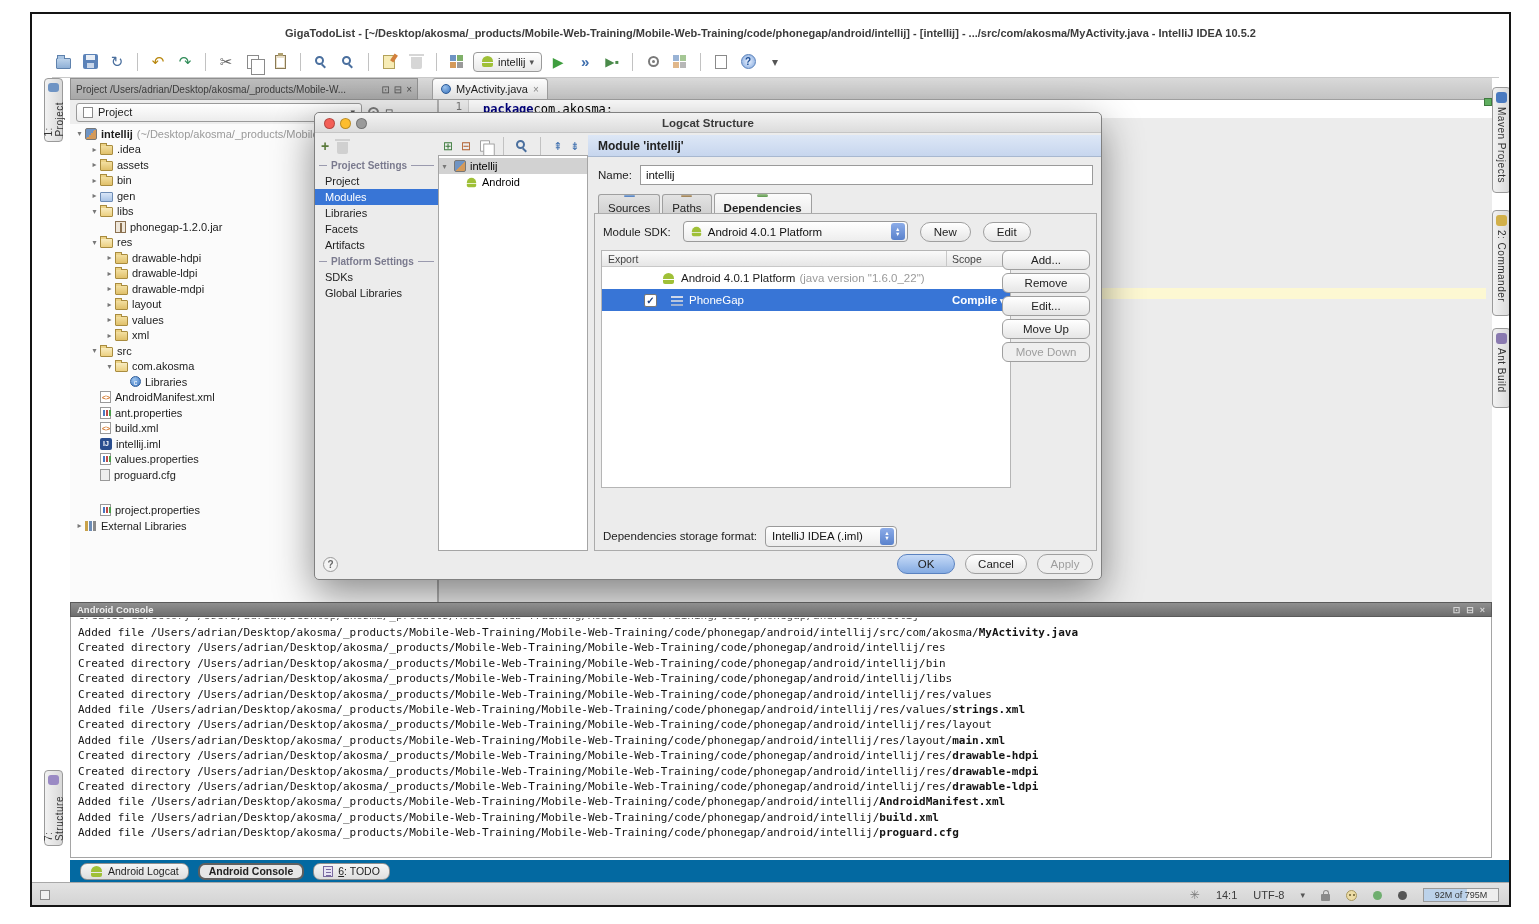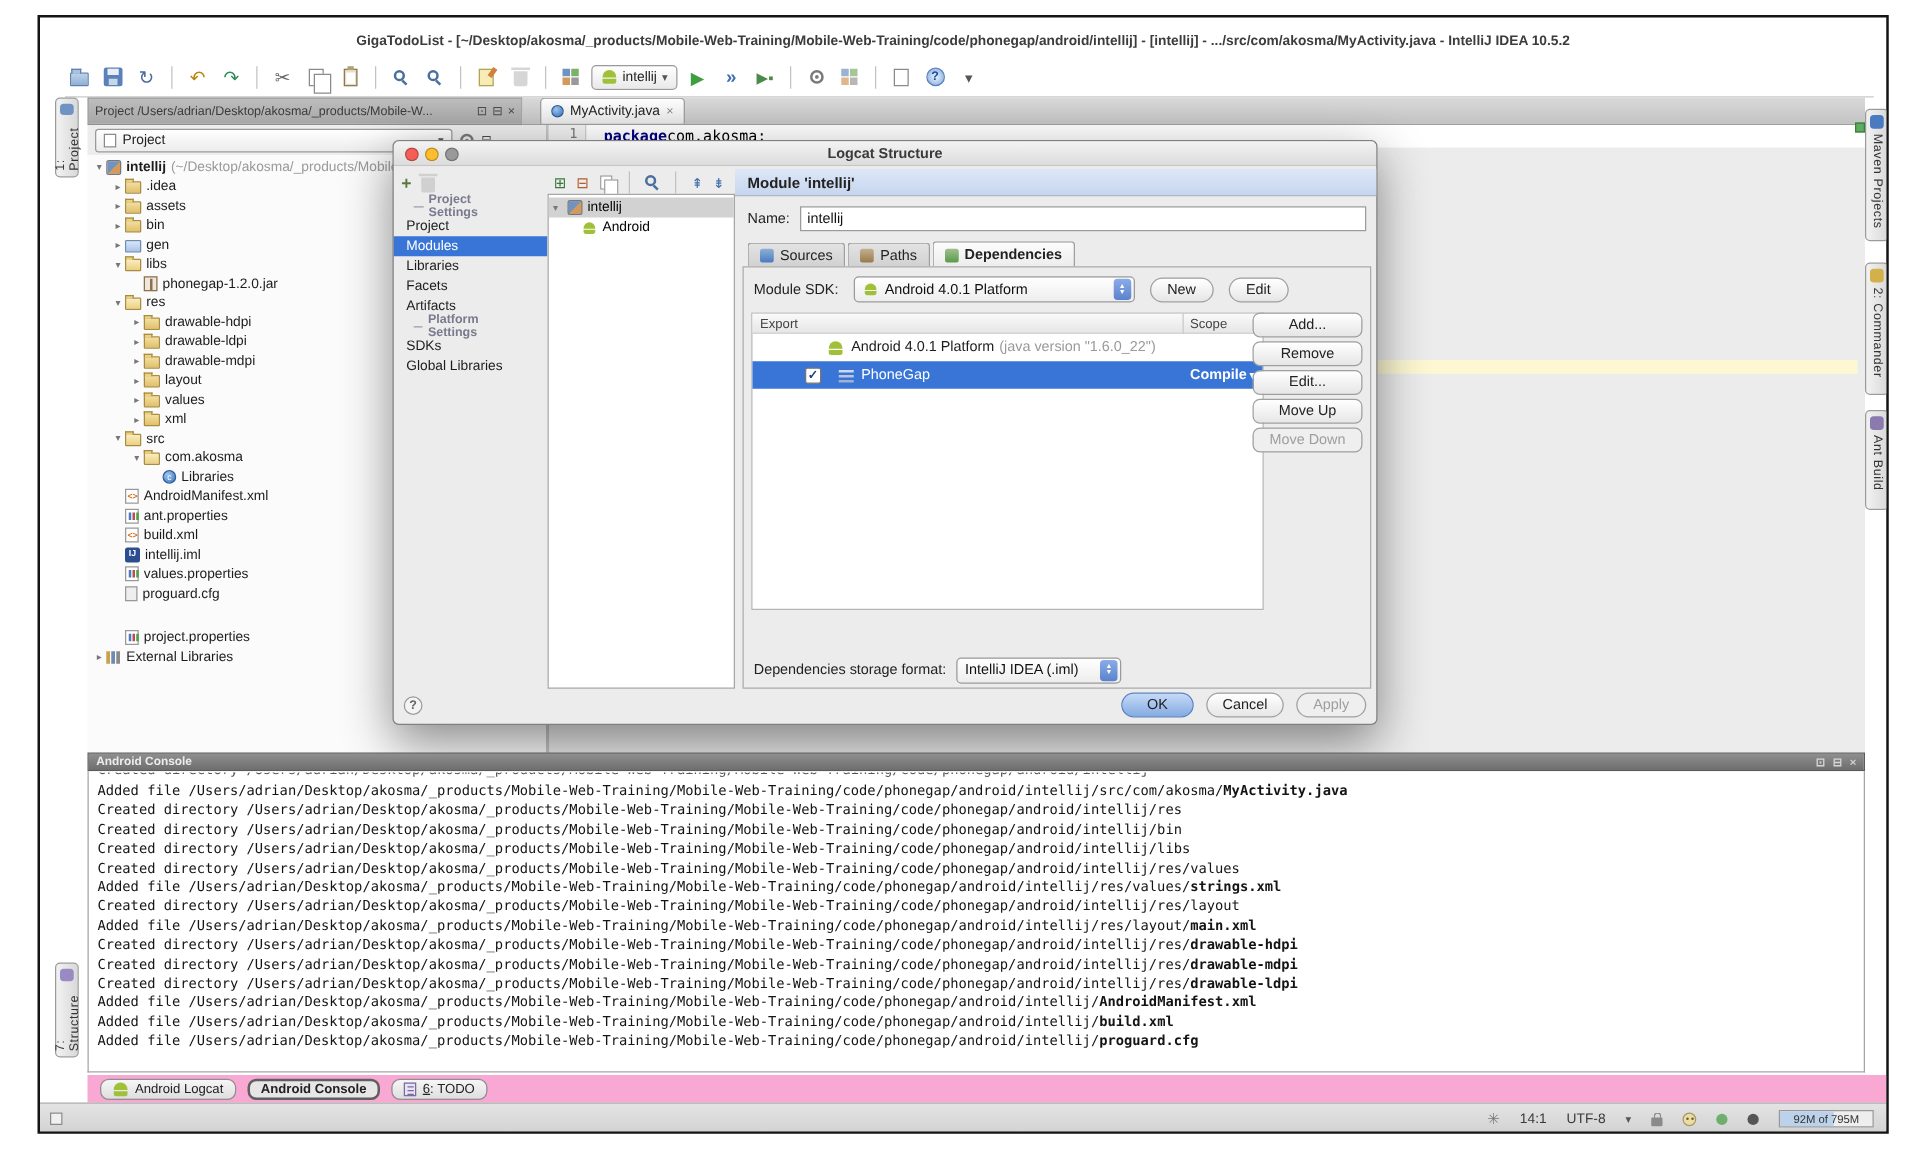--- a/index.html
+++ b/index.html
@@ -107,36 +107,36 @@
 
   
   #dlg{left:282px;top:98px;width:788px;height:468px;background:#ececec;border:1px solid #808080;border-radius:5px;
     box-shadow:0 14px 40px rgba(0,0,0,.45);}
   #dlg-title{left:0;top:0;right:0;height:20px;border-bottom:1px solid #c5c5c5;background:linear-gradient(#f3f3f3,#dcdcdc);
     border-radius:5px 5px 0 0;text-align:center;font-size:11.5px;color:#3a3a3a;line-height:20px;font-weight:bold;}
   .tl{position:absolute;top:5px;width:11px;height:11px;border-radius:50%;border:1px solid rgba(0,0,0,.25);}
   .dtool{left:6px;top:24px;height:18px;display:flex;align-items:center;gap:8px;}
   .plus{font-size:14px;font-weight:bold;color:#5a7a3a;}
   #dlg-nav{left:0;top:40px;width:123px;bottom:30px;padding-top:4px;}
-  .nav-h{display:flex;align-items:center;gap:4px;font-size:10px;font-weight:bold;color:#7a7a8e;height:16px;padding:0 16px;}
+  .nav-h{display:flex;align-items:center;gap:4px;font-size:10px;font-weight:bold;color:#7a7a8e;height:16px;padding:0 4px;}
   .nav-h::before{content:"";width:8px;height:1px;background:#9a9aae;}
   .nav-h::after{content:"";flex:1;height:1px;background:#9a9aae;}
   .nav-item{height:16px;line-height:16px;font-size:11px;color:#1c1c1c;padding-left:10px;}
   .nav-item.sel{background:#3875d6;color:#fff;}
   #dlg-tree{left:123px;top:42px;width:150px;height:396px;background:#fff;border:1px solid #a5a5a5;font-size:11px;padding-top:2px;}
   .dtrow{height:16px;display:flex;align-items:center;gap:4px;}
   .dtrow.sel{background:#d2d2d2;}
   #dlg-right-header{left:273px;top:22px;right:0;height:22px;background:linear-gradient(#dde7f6,#c7d6ee);
     border-bottom:1px solid #a8b8d0;font-size:12px;font-weight:bold;color:#222;line-height:22px;padding-left:10px;}
   #name-row{left:283px;top:52px;right:8px;height:20px;display:flex;align-items:center;gap:8px;font-size:11.5px;color:#222;}
   .name-input{flex:1;height:20px;border:1px solid #9a9a9a;background:#fff;font-size:11.5px;padding:0 5px;
     font-family:"Liberation Sans",sans-serif;color:#111;}
   #dlg-tabs{left:283px;top:80px;height:21px;display:flex;align-items:flex-end;gap:2px;}
   .dtab{height:20px;display:flex;align-items:center;gap:5px;padding:0 9px;font-size:11.5px;color:#222;
-    background:linear-gradient(#e3e3e3,#d0d0d0);border:1px solid #9f9f9f;border-bottom:none;border-radius:3px 3px 0 0;}
+    background:linear-gradient(#e3e3e3,#d0d0d0);border:1px solid #9f9f9f;border-bottom:none;border-radius:3px 3px 0 0;flex-direction:column;}
   .dtab.active{background:linear-gradient(#fcfcfc,#ececec);font-weight:bold;height:21px;}
   .tabic{width:11px;height:11px;border-radius:2px;display:inline-block;}
   #dlg-content{left:279px;top:100px;width:503px;height:338px;border:1px solid #ababab;background:#ececec;}
   #sdk-row{left:8px;top:7px;right:4px;height:21px;display:flex;align-items:center;gap:12px;font-size:11.5px;color:#222;}
   .combo{height:21px;border:1px solid #9a9a9a;border-radius:4px;background:linear-gradient(#fff,#ededed);
     display:flex;align-items:center;gap:5px;font-size:11.5px;color:#111;padding:0 2px 0 6px;}
   .ud{margin-left:auto;width:14px;height:17px;background:linear-gradient(#8cacе8,#5a82cc);background:linear-gradient(#8cace8,#5a82cc);
     border-radius:3px;color:#fff;display:flex;flex-direction:column;align-items:center;justify-content:center;font-size:5.5px;line-height:5px;}
   .mbtn{height:20px;padding:0 13px;border:1px solid #9f9f9f;border-radius:10px;background:linear-gradient(#ffffff,#e6e6e6);
     font-size:11.5px;color:#222;display:inline-flex;align-items:center;justify-content:center;}
@@ -172,21 +172,21 @@
   #console-head .grow{flex:1;}
   #console-head .hico{color:#d5d5d5;font-size:9px;}
   #console-log{left:38px;top:603px;width:1422px;height:241px;background:#fff;border:1px solid #a5a5a5;border-top:none;
     overflow:hidden;padding:1px 0 0 7px;font-family:"DejaVu Sans Mono",monospace;font-size:11px;color:#141414;}
   .cline{height:15.4px;line-height:15.4px;white-space:nowrap;}
   .cline b{font-weight:bold;}
   .clip-line{height:7px;overflow:hidden;position:relative;}
   .clip-line .inner{position:absolute;top:-9px;white-space:nowrap;color:#555;}
 
   
-  #bottom-bar{left:38px;top:846px;right:0;height:22px;display:flex;align-items:center;gap:9px;padding-left:10px;background:#f9a8d4;}
+  #bottom-bar{left:38px;top:846px;right:0;height:22px;display:flex;align-items:center;gap:9px;padding-left:10px;background:#0369a1;}
   .bbtn{height:17px;border:1px solid #8f8f8f;border-radius:7px;background:linear-gradient(#f6f6f6,#dedede);
     display:flex;align-items:center;gap:5px;padding:0 9px;font-size:10.5px;color:#222;}
   .bbtn.active{border:2px solid #5f5f5f;background:#e6e6e6;font-weight:bold;}
   .bbtn u{text-decoration:underline;}
   .todoic{width:10px;height:11px;background:#e8e4f4;border:1px solid #7a6aa0;display:inline-block;position:relative;}
   .todoic::after{content:"";position:absolute;left:2px;top:2px;width:5px;height:1px;background:#7a6aa0;box-shadow:0 3px 0 #7a6aa0,0 6px 0 #7a6aa0;}
   #statusbar{left:0;top:868px;right:0;height:25px;background:linear-gradient(#e3e3e3,#d2d2d2);border-top:1px solid #a8a8a8;
     display:flex;align-items:center;font-size:11px;color:#3a3a3a;padding:0 10px 0 8px;gap:16px;}
   #statusbar .grow{flex:1;}
   .winbox{width:10px;height:10px;border:1px solid #8a8a8a;background:#f0f0f0;}

